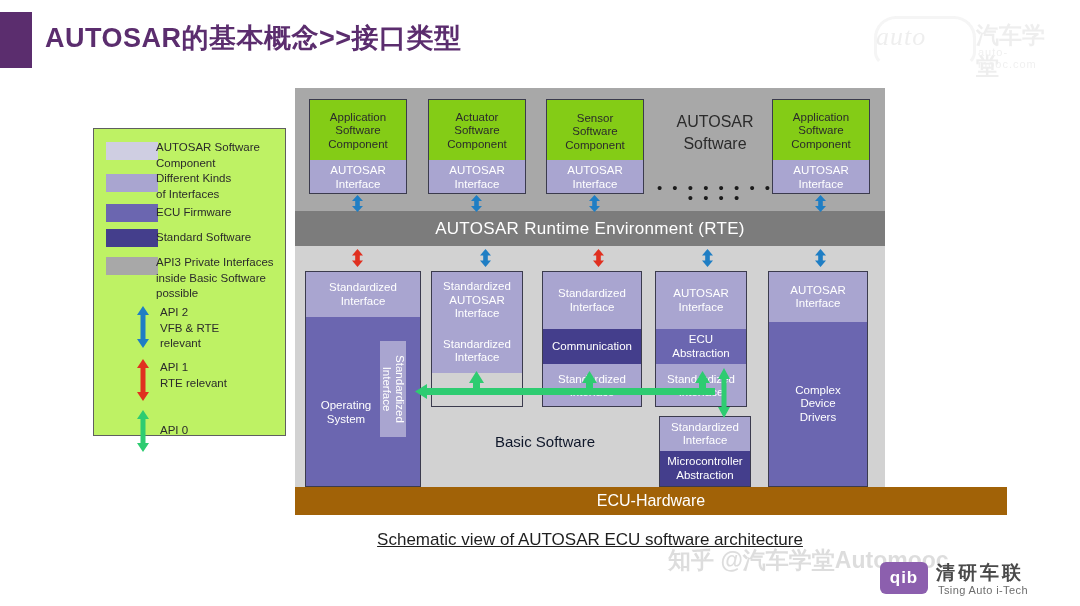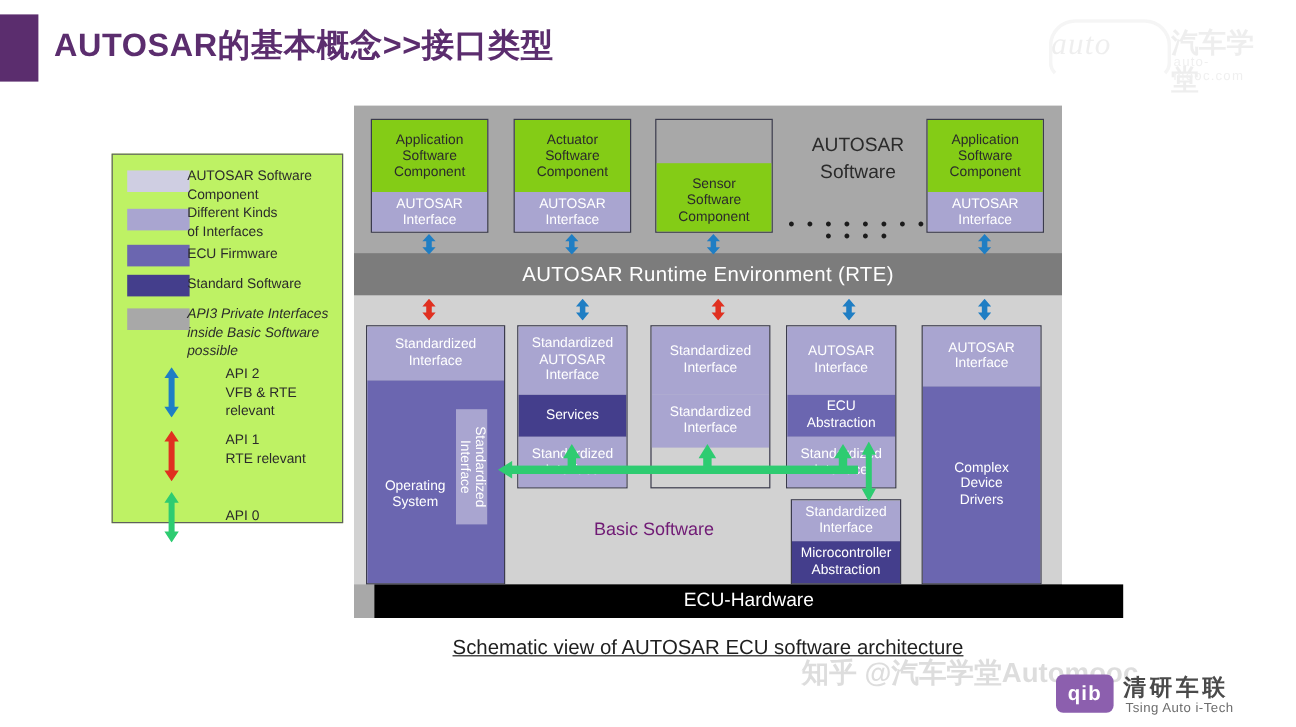--- a/index.html
+++ b/index.html
@@ -39,21 +39,21 @@
   
   #legend{
     position:absolute;left:93px;top:128px;width:193px;height:308px;
     background:#bef264;border:1px solid #5f5f5f;box-sizing:border-box;
   }
   .lg-row{position:absolute;}
   .lg-sw{position:absolute;width:52px;height:18px;}
   .lg-tx{position:absolute;left:62px;font-size:11.5px;color:#2b2b2b;line-height:15.5px;width:130px;}
   .lg-arrow{position:absolute;width:14px;height:40px;}
   .lg-arrow svg{display:block;}
-  .lg-atx{position:absolute;left:40px;font-size:11.5px;color:#2b2b2b;line-height:15.5px;width:140px;margin-left:28px;}
+  .lg-atx{position:absolute;left:40px;font-size:11.5px;color:#2b2b2b;line-height:15.5px;width:140px;}
 
   
   #diagram{
     position:absolute;left:295px;top:88px;width:590px;height:427px;
     background:#a8a8a8;box-sizing:border-box;
   }
   .box{position:absolute;border:1.6px solid #3b3b4d;box-sizing:border-box;overflow:hidden;}
   .seg{width:100%;box-sizing:border-box;display:flex;align-items:center;justify-content:center;text-align:center;}
   .c-light{background:#84cc16;color:#2b2b2b;}
   .c-mid{background:#a9a5d0;color:#ffffff;}
@@ -65,33 +65,33 @@
   #rte-band{
     position:absolute;left:0px;top:123px;width:590px;height:35px;
     background:#7c7c7c;color:#ffffff;font-size:17px;
     display:flex;align-items:center;justify-content:center;letter-spacing:.3px;
   }
   
   #bsw-region{
     position:absolute;left:0px;top:158px;width:590px;height:241px;background:#d2d2d2;
   }
   #ecu-hw{
-    position:absolute;left:0px;top:399px;width:624px;height:28px;
-    background:#000000;color:#ffffff;font-size:16px;
-    display:flex;align-items:center;justify-content:center;margin-left:17px;
+    position:absolute;left:0px;top:399px;width:712px;height:28px;
+    background:#a16207;color:#ffffff;font-size:16px;
+    display:flex;align-items:center;justify-content:center;
   }
   #autosar-sw-label{
     position:absolute;left:360px;top:23px;width:120px;text-align:center;
     font-size:16px;color:#2b2b2b;line-height:22px;
   }
   #dots{position:absolute;left:360px;top:95px;width:120px;height:10px;text-align:center;
     font-size:15px;letter-spacing:3px;color:#1b1b1b;line-height:10px;}
   #bsw-label{
     position:absolute;left:150px;top:345px;width:200px;text-align:center;
-    font-size:15px;color:#701a75;
+    font-size:15px;color:#0f172a;
   }
 
   
   .varrow{position:absolute;width:13px;}
   .varrow svg{display:block;}
   .green-h{position:absolute;background:#2ecc71;height:7px;}
   .green-v{position:absolute;background:#2ecc71;width:7px;}
 
   
   #caption{
@@ -139,21 +139,21 @@
   <div class="lg-row">
     <div class="lg-sw" style="left:12px;top:75px;background:#6b66b0;"></div>
     <div class="lg-tx" style="top:76px;">ECU Firmware</div>
   </div>
   <div class="lg-row">
     <div class="lg-sw" style="left:12px;top:100px;background:#443e8c;"></div>
     <div class="lg-tx" style="top:101px;">Standard Software</div>
   </div>
   <div class="lg-row">
     <div class="lg-sw" style="left:12px;top:128px;background:#a8a8a8;"></div>
-    <div class="lg-tx" style="top:126px;font-style:italic;">API3 Private Interfaces<br>inside Basic Software<br>possible</div>
+    <div class="lg-tx" style="top:126px;">API3 Private Interfaces<br>inside Basic Software<br>possible</div>
   </div>
 
   <div class="lg-row">
     <div class="lg-arrow" style="left:42px;top:177px;">
       <svg width="14" height="42" viewBox="0 0 14 42">
         <path d="M7 0 L13 9 L9.5 9 L9.5 33 L13 33 L7 42 L1 33 L4.5 33 L4.5 9 L1 9 Z" fill="#1f7ec4"></path>
       </svg>
     </div>
     <div class="lg-atx" style="left:66px;top:176px;">API 2<br>VFB &amp; RTE<br>relevant</div>
   </div>
@@ -183,21 +183,21 @@
 
   <div class="box" style="left:14px;top:11px;width:98px;height:95px;">
     <div class="seg c-light lbl" style="height:60px;padding-top:2px;">Application<br>Software<br>Component</div>
     <div class="seg c-mid lbl" style="height:35px;">AUTOSAR<br>Interface</div>
   </div>
   <div class="box" style="left:133px;top:11px;width:98px;height:95px;">
     <div class="seg c-light lbl" style="height:60px;padding-top:2px;">Actuator<br>Software<br>Component</div>
     <div class="seg c-mid lbl" style="height:35px;">AUTOSAR<br>Interface</div>
   </div>
   <div class="box" style="left:251px;top:11px;width:98px;height:95px;">
-    <div class="seg c-light lbl" style="height:60px;padding-top:4px;margin-top:36px;">Sensor<br>Software<br>Component</div>
+    <div class="seg c-light lbl" style="height:60px;padding-top:4px;">Sensor<br>Software<br>Component</div>
     <div class="seg c-mid lbl" style="height:35px;">AUTOSAR<br>Interface</div>
   </div>
   <div class="box" style="left:477px;top:11px;width:98px;height:95px;">
     <div class="seg c-light lbl" style="height:60px;padding-top:2px;">Application<br>Software<br>Component</div>
     <div class="seg c-mid lbl" style="height:35px;">AUTOSAR<br>Interface</div>
   </div>
 
   <div id="autosar-sw-label">AUTOSAR<br>Software</div>
   <div id="dots">• • • • • • • • • • • •</div>
 
@@ -253,26 +253,26 @@
     <div class="seg c-purple lbl" style="height:169px;position:relative;justify-content:flex-start;">
       <span style="position:absolute;left:8px;top:82px;width:64px;text-align:center;line-height:13.5px;">Operating<br>System</span>
       <span style="position:absolute;left:74px;top:24px;width:96px;height:26px;background:#a9a5d0;color:#ffffff;
                    transform:rotate(90deg);transform-origin:13px 13px;text-align:center;line-height:13px;font-size:11.5px;
                    display:flex;align-items:center;justify-content:center;">Standardized<br>Interface</span>
     </div>
   </div>
 
   <div class="box" style="left:136px;top:183px;width:92px;height:136px;">
     <div class="seg c-mid lbl" style="height:57px;">Standardized<br>AUTOSAR<br>Interface</div>
-    <div class="seg c-dark lbl" style="height:35px;">Services</div>
     <div class="seg c-mid lbl" style="height:44px;">Standardized<br>Interface</div>
   </div>
 
   <div class="box" style="left:247px;top:183px;width:100px;height:136px;">
     <div class="seg c-mid lbl" style="height:57px;">Standardized<br>Interface</div>
+    <div class="seg c-dark lbl" style="height:35px;">Communication</div>
     <div class="seg c-mid lbl" style="height:44px;">Standardized<br>Interface</div>
   </div>
 
   <div class="box" style="left:360px;top:183px;width:92px;height:136px;">
     <div class="seg c-mid lbl" style="height:57px;">AUTOSAR<br>Interface</div>
     <div class="seg c-purple lbl" style="height:35px;">ECU<br>Abstraction</div>
     <div class="seg c-mid lbl" style="height:44px;">Standardized<br>Interface</div>
   </div>
 
   <div class="box" style="left:473px;top:183px;width:100px;height:216px;">

